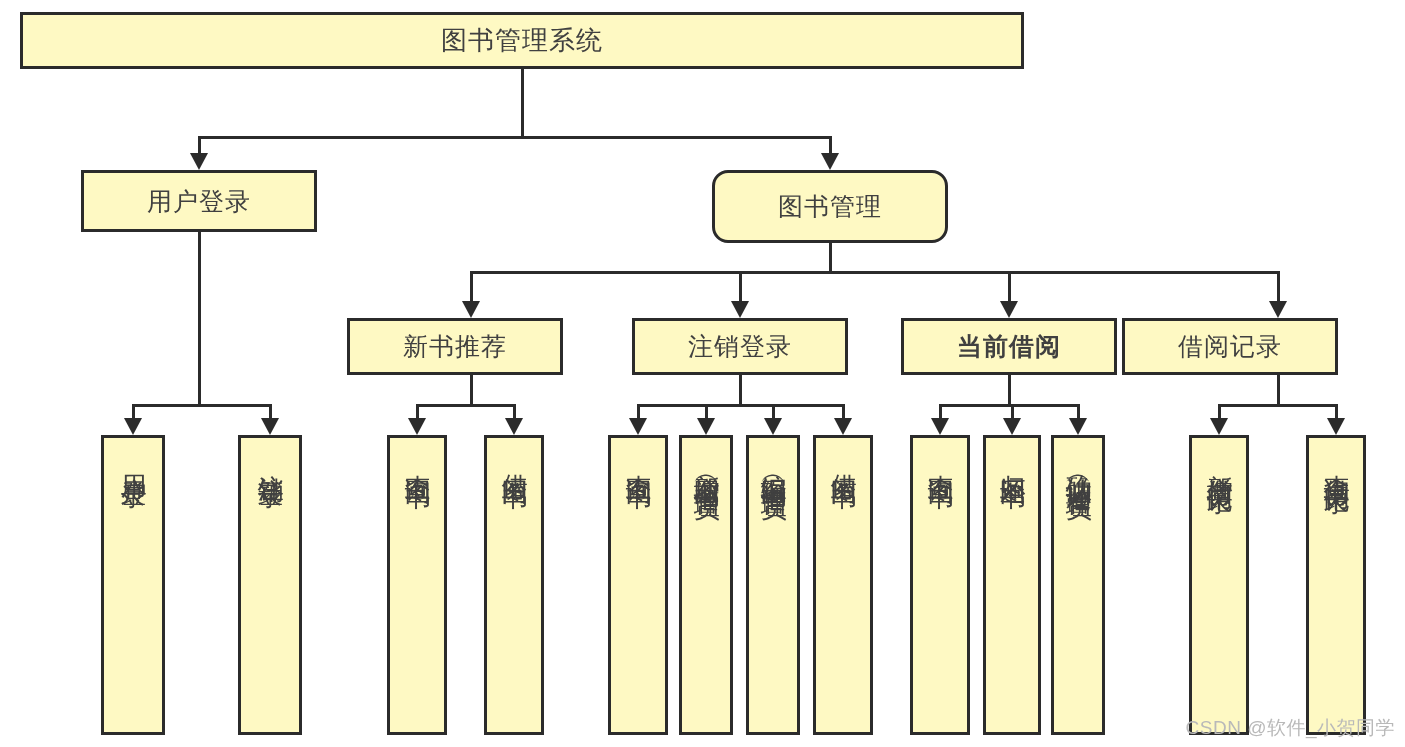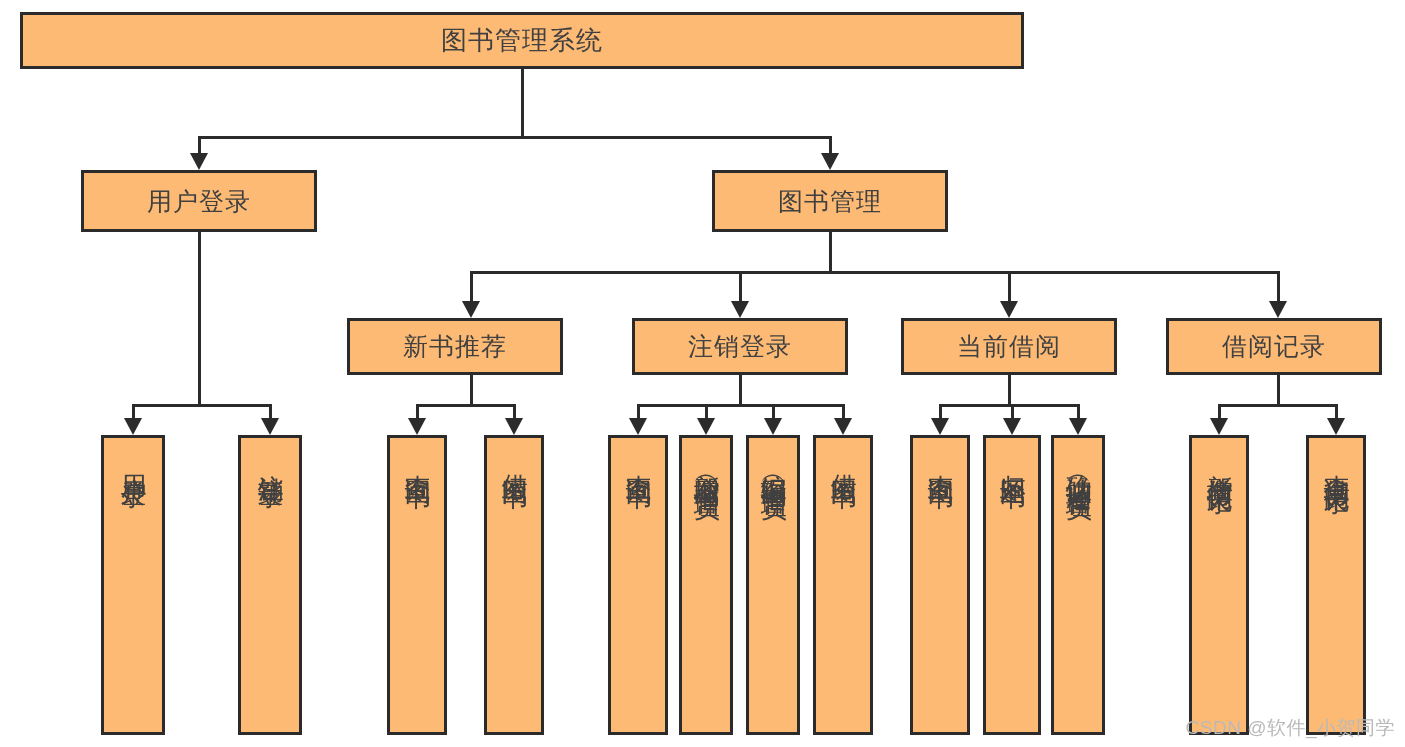--- a/index.html
+++ b/index.html
@@ -11,21 +11,21 @@
     overflow:hidden;
     position:relative;
   }
   #diagram{
     position:absolute;left:0;top:0;width:1405px;height:747px;
   }
   
   .node{
     position:absolute;
     box-sizing:border-box;
-    background:#fdba74;
+    background:#fef9c3;
     border:3px solid #2b2b2b;
     display:flex;
     align-items:center;
     justify-content:center;
     color:#3a3a3a;
     z-index:3;
   }
   .node .lbl{
     display:block;
     text-align:center;
@@ -86,43 +86,43 @@
     </div>
     <div class="ln v" style="left: 520.5px; top: 69px; height: 68px;"></div>
     <div class="ln h" style="left: 197.5px; top: 135.5px; width: 634px;"></div>
     <div class="ln v" style="left: 197.5px; top: 137px; height: 16px;"></div>
     <div class="arw" style="left: 190px; top: 153px;"></div>
     <div class="node horiz" style="left: 81px; top: 170px; width: 236px; height: 62px;">
       <span class="lbl">用户登录</span>
     </div>
     <div class="ln v" style="left: 828.5px; top: 137px; height: 16px;"></div>
     <div class="arw" style="left: 821px; top: 153px;"></div>
-    <div class="node horiz" style="left: 712px; top: 170px; width: 236px; height: 62px;">
+    <div class="node horiz" style="left: 712px; top: 170px; width: 236px; height: 73px; border-radius: 16px;">
       <span class="lbl">图书管理</span>
     </div>
     <div class="ln v" style="left: 828.5px; top: 232px; height: 40px;"></div>
     <div class="ln h" style="left: 469.5px; top: 270.5px; width: 810px;"></div>
     <div class="ln v" style="left: 469.5px; top: 272px; height: 29px;"></div>
     <div class="arw" style="left: 462px; top: 301px;"></div>
     <div class="node horiz" style="left: 347px; top: 318px; width: 216px; height: 57px;">
       <span class="lbl">新书推荐</span>
     </div>
     <div class="ln v" style="left: 738.5px; top: 272px; height: 29px;"></div>
     <div class="arw" style="left: 731px; top: 301px;"></div>
     <div class="node horiz" style="left: 632px; top: 318px; width: 216px; height: 57px;">
       <span class="lbl">注销登录</span>
     </div>
     <div class="ln v" style="left: 1007.5px; top: 272px; height: 29px;"></div>
     <div class="arw" style="left: 1000px; top: 301px;"></div>
-    <div class="node horiz" style="left: 901px; top: 318px; width: 216px; height: 57px;">
+    <div class="node horiz" style="left: 901px; top: 318px; width: 216px; height: 57px; font-weight: bold;">
       <span class="lbl">当前借阅</span>
     </div>
     <div class="ln v" style="left: 1276.5px; top: 272px; height: 29px;"></div>
     <div class="arw" style="left: 1269px; top: 301px;"></div>
-    <div class="node horiz" style="left: 1166px; top: 318px; width: 216px; height: 57px; justify-content: center;">
+    <div class="node horiz" style="left: 1122px; top: 318px; width: 216px; height: 57px; justify-content: center;">
       <span class="lbl">借阅记录</span>
     </div>
     <div class="ln v" style="left: 197.5px; top: 232px; height: 173px;"></div>
     <div class="ln h" style="left: 131.5px; top: 403.5px; width: 140px;"></div>
     <div class="ln v" style="left: 131.5px; top: 405px; height: 13px;"></div>
     <div class="arw" style="left: 124px; top: 418px;"></div>
     <div class="ln v" style="left: 268.5px; top: 405px; height: 13px;"></div>
     <div class="arw" style="left: 261px; top: 418px;"></div>
     <div class="ln v" style="left: 469.5px; top: 375px; height: 30px;"></div>
     <div class="ln h" style="left: 415.5px; top: 403.5px; width: 100px;"></div>

